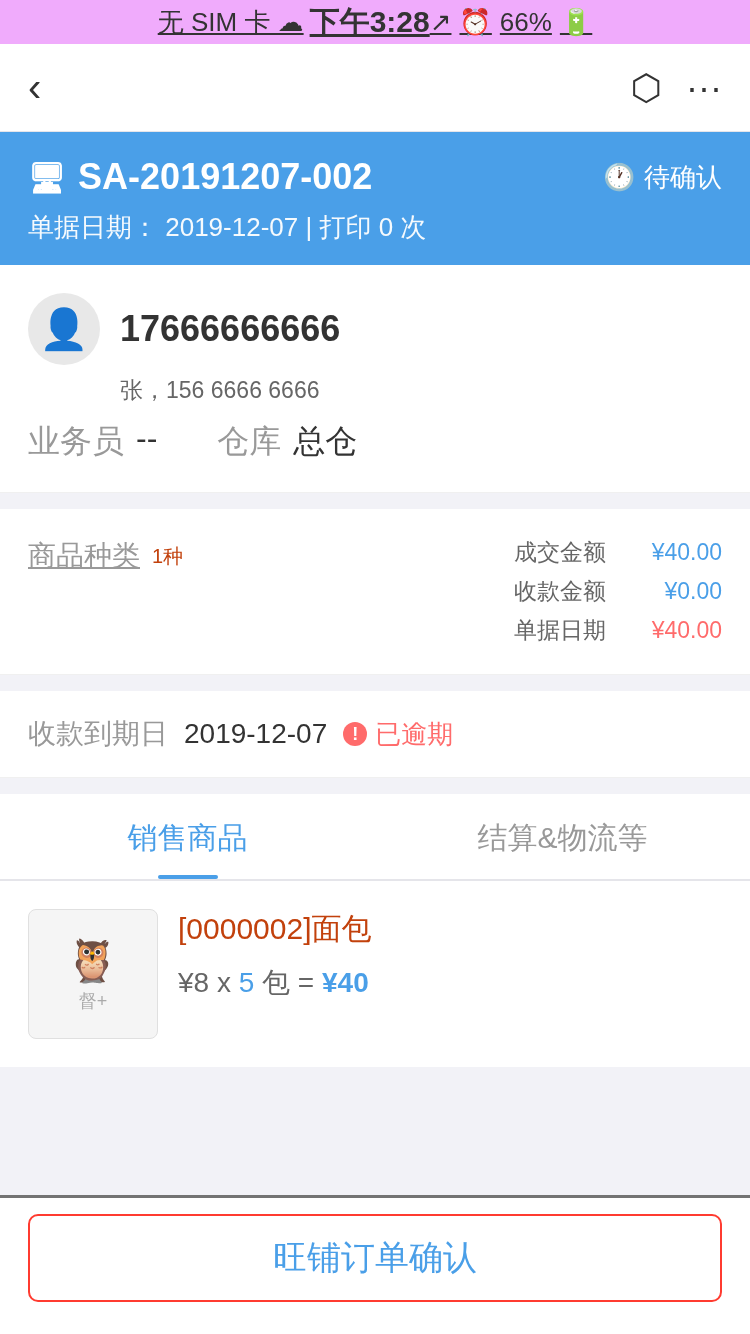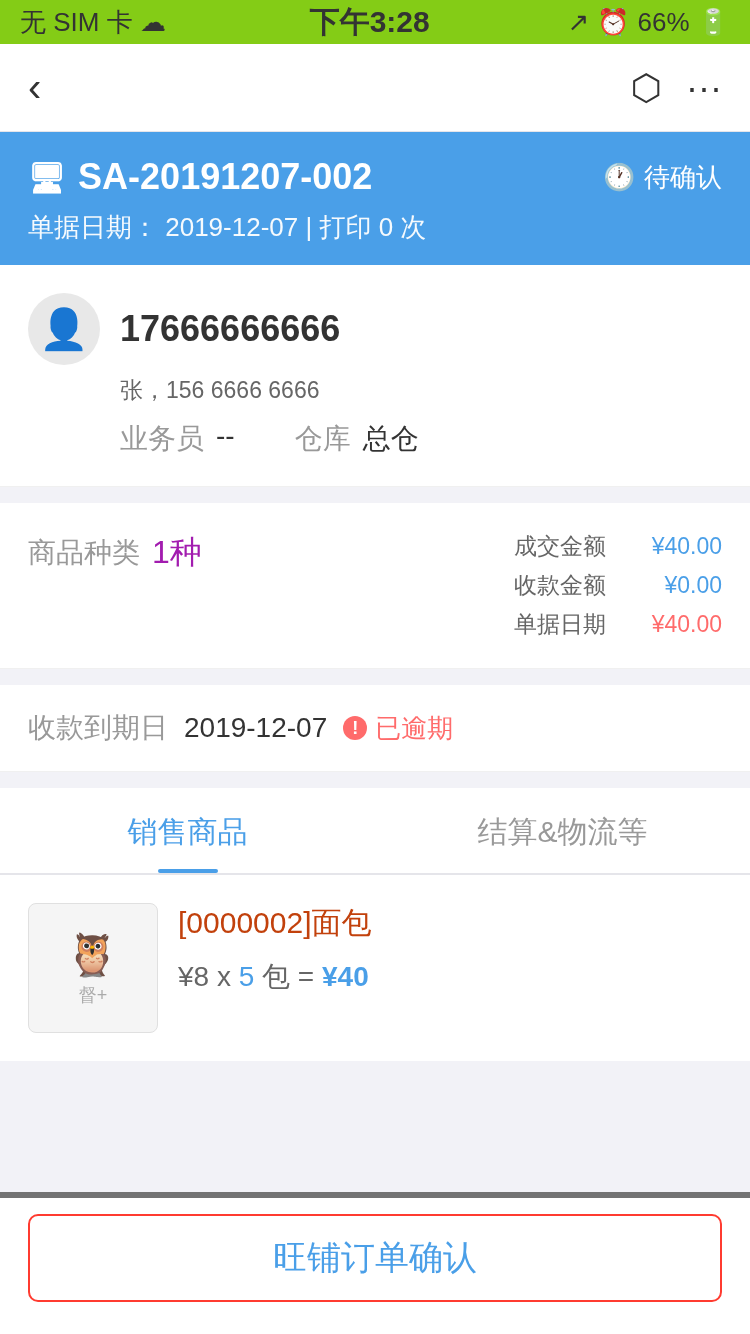--- a/index.html
+++ b/index.html
@@ -10,27 +10,28 @@
       font-family: -apple-system, "PingFang SC", "Helvetica Neue", Arial, sans-serif;
       background: #f2f2f7;
       font-size: 28px;
       color: #333;
     }
 
     
     .status-bar {
       width: 100%;
       height: 44px;
-      background: #84cc16;
-      display: flex;
-      align-items: center;
-      justify-content: space-between;
+      background: #f0abfc;
+      display: flex;
+      align-items: center;
+      justify-content: center;
       padding: 0 20px;
       font-size: 26px;
       font-weight: 500;
+      text-decoration: underline;
     }
     .status-left { display: flex; align-items: center; gap: 10px; }
     .status-center { font-size: 30px; font-weight: 600; margin-left: 6px; }
     .status-right { display: flex; align-items: center; gap: 8px; font-size: 26px; }
 
     
     .nav-bar {
       width: 100%;
       height: 88px;
       background: #fff;
@@ -127,22 +128,21 @@
     }
     .customer-name {
       font-size: 23px;
       color: #666;
       margin-left: 92px;
       margin-bottom: 14px;
     }
     .customer-meta {
       display: flex;
       gap: 60px;
-      margin-left: 92px;
-      font-size: 28px;
+      font-size: 32px;
       color: #666;
     }
     .meta-item { display: flex; gap: 12px; }
     .meta-label { color: #999; }
     .meta-value { color: #333; }
 
     
     .summary-section {
       background: #fff;
       margin-top: 16px;
@@ -152,22 +152,22 @@
       align-items: flex-start;
       border-bottom: 1px solid #f0f0f0;
     }
     .summary-left {
       display: flex;
       align-items: center;
       gap: 12px;
       font-size: 28px;
       color: #666;
     }
-    .summary-label { color: #999; }
-    .summary-value { color: #a21caf; font-size: 32px; }
+    .summary-label { color: #999; text-decoration: underline; }
+    .summary-value { color: #c2410c; font-size: 20px; }
     .summary-right {
       display: flex;
       flex-direction: column;
       align-items: flex-end;
       gap: 8px;
       font-size: 23px;
     }
     .summary-row {
       display: flex;
       gap: 16px;
@@ -302,21 +302,21 @@
     }
 
     
     .bottom-bar {
       position: fixed;
       bottom: 0;
       left: 0;
       width: 750px;
       background: #fff;
       padding: 16px 28px 32px;
-      border-top: 6px solid #737373;
+      border-top: 3px solid #737373;
     }
     .confirm-btn {
       width: 100%;
       height: 88px;
       border: 2px solid #ff3b30;
       border-radius: 10px;
       background: #fff;
       color: #4a9fe8;
       font-size: 34px;
       font-weight: 500;

